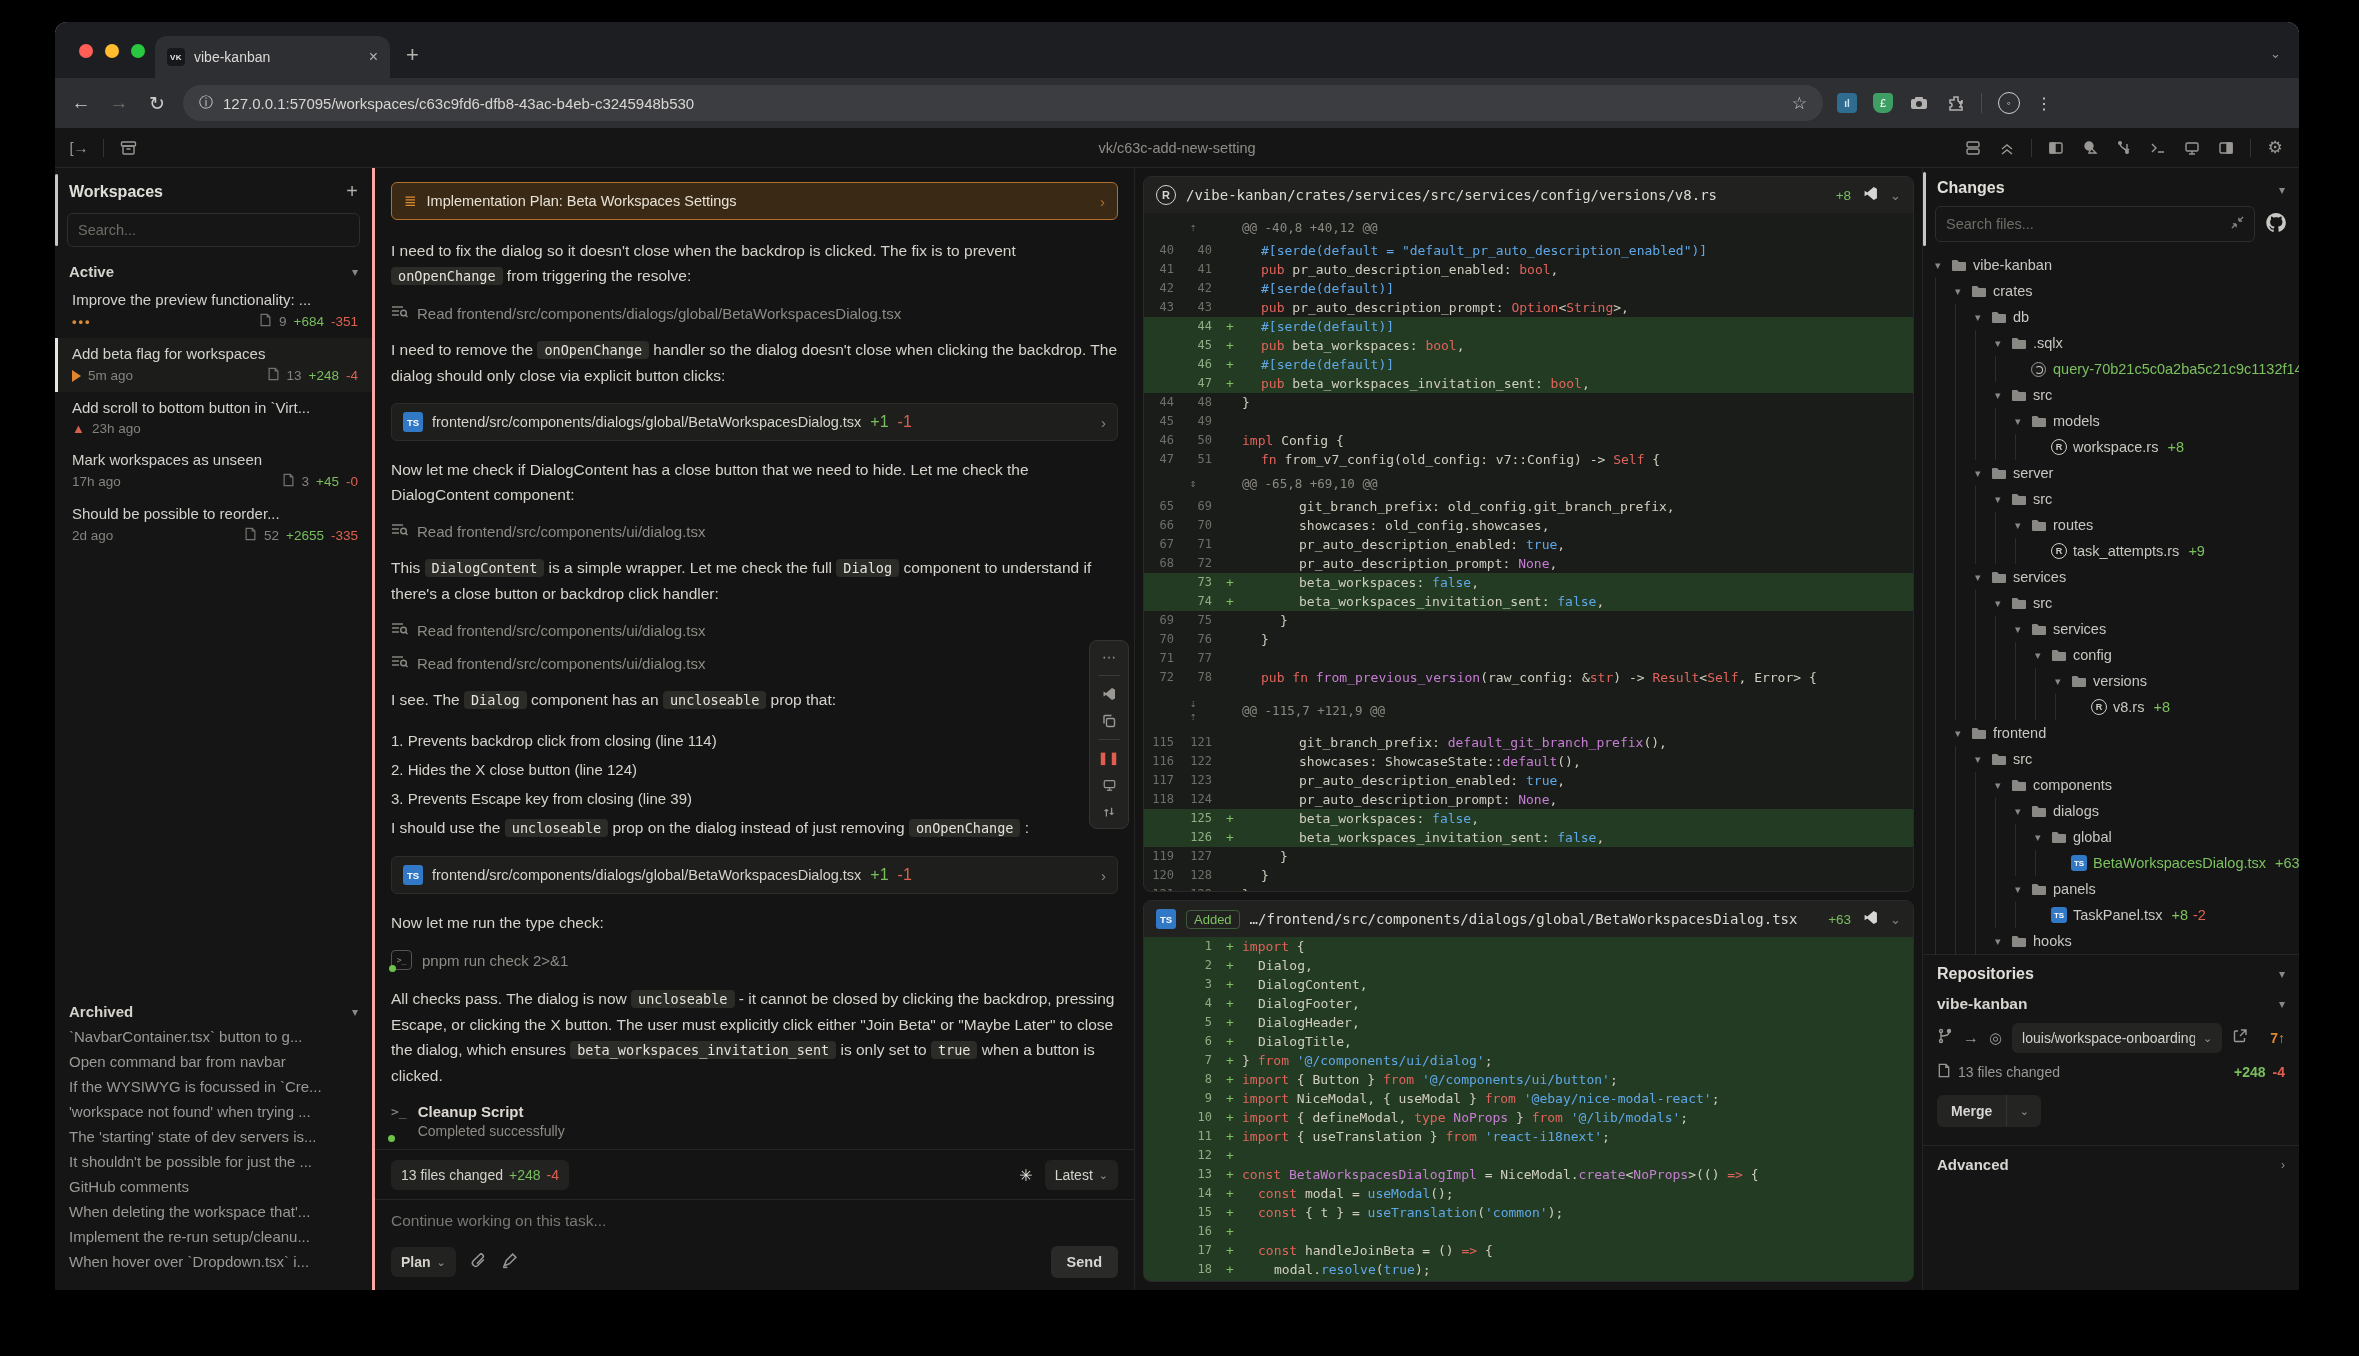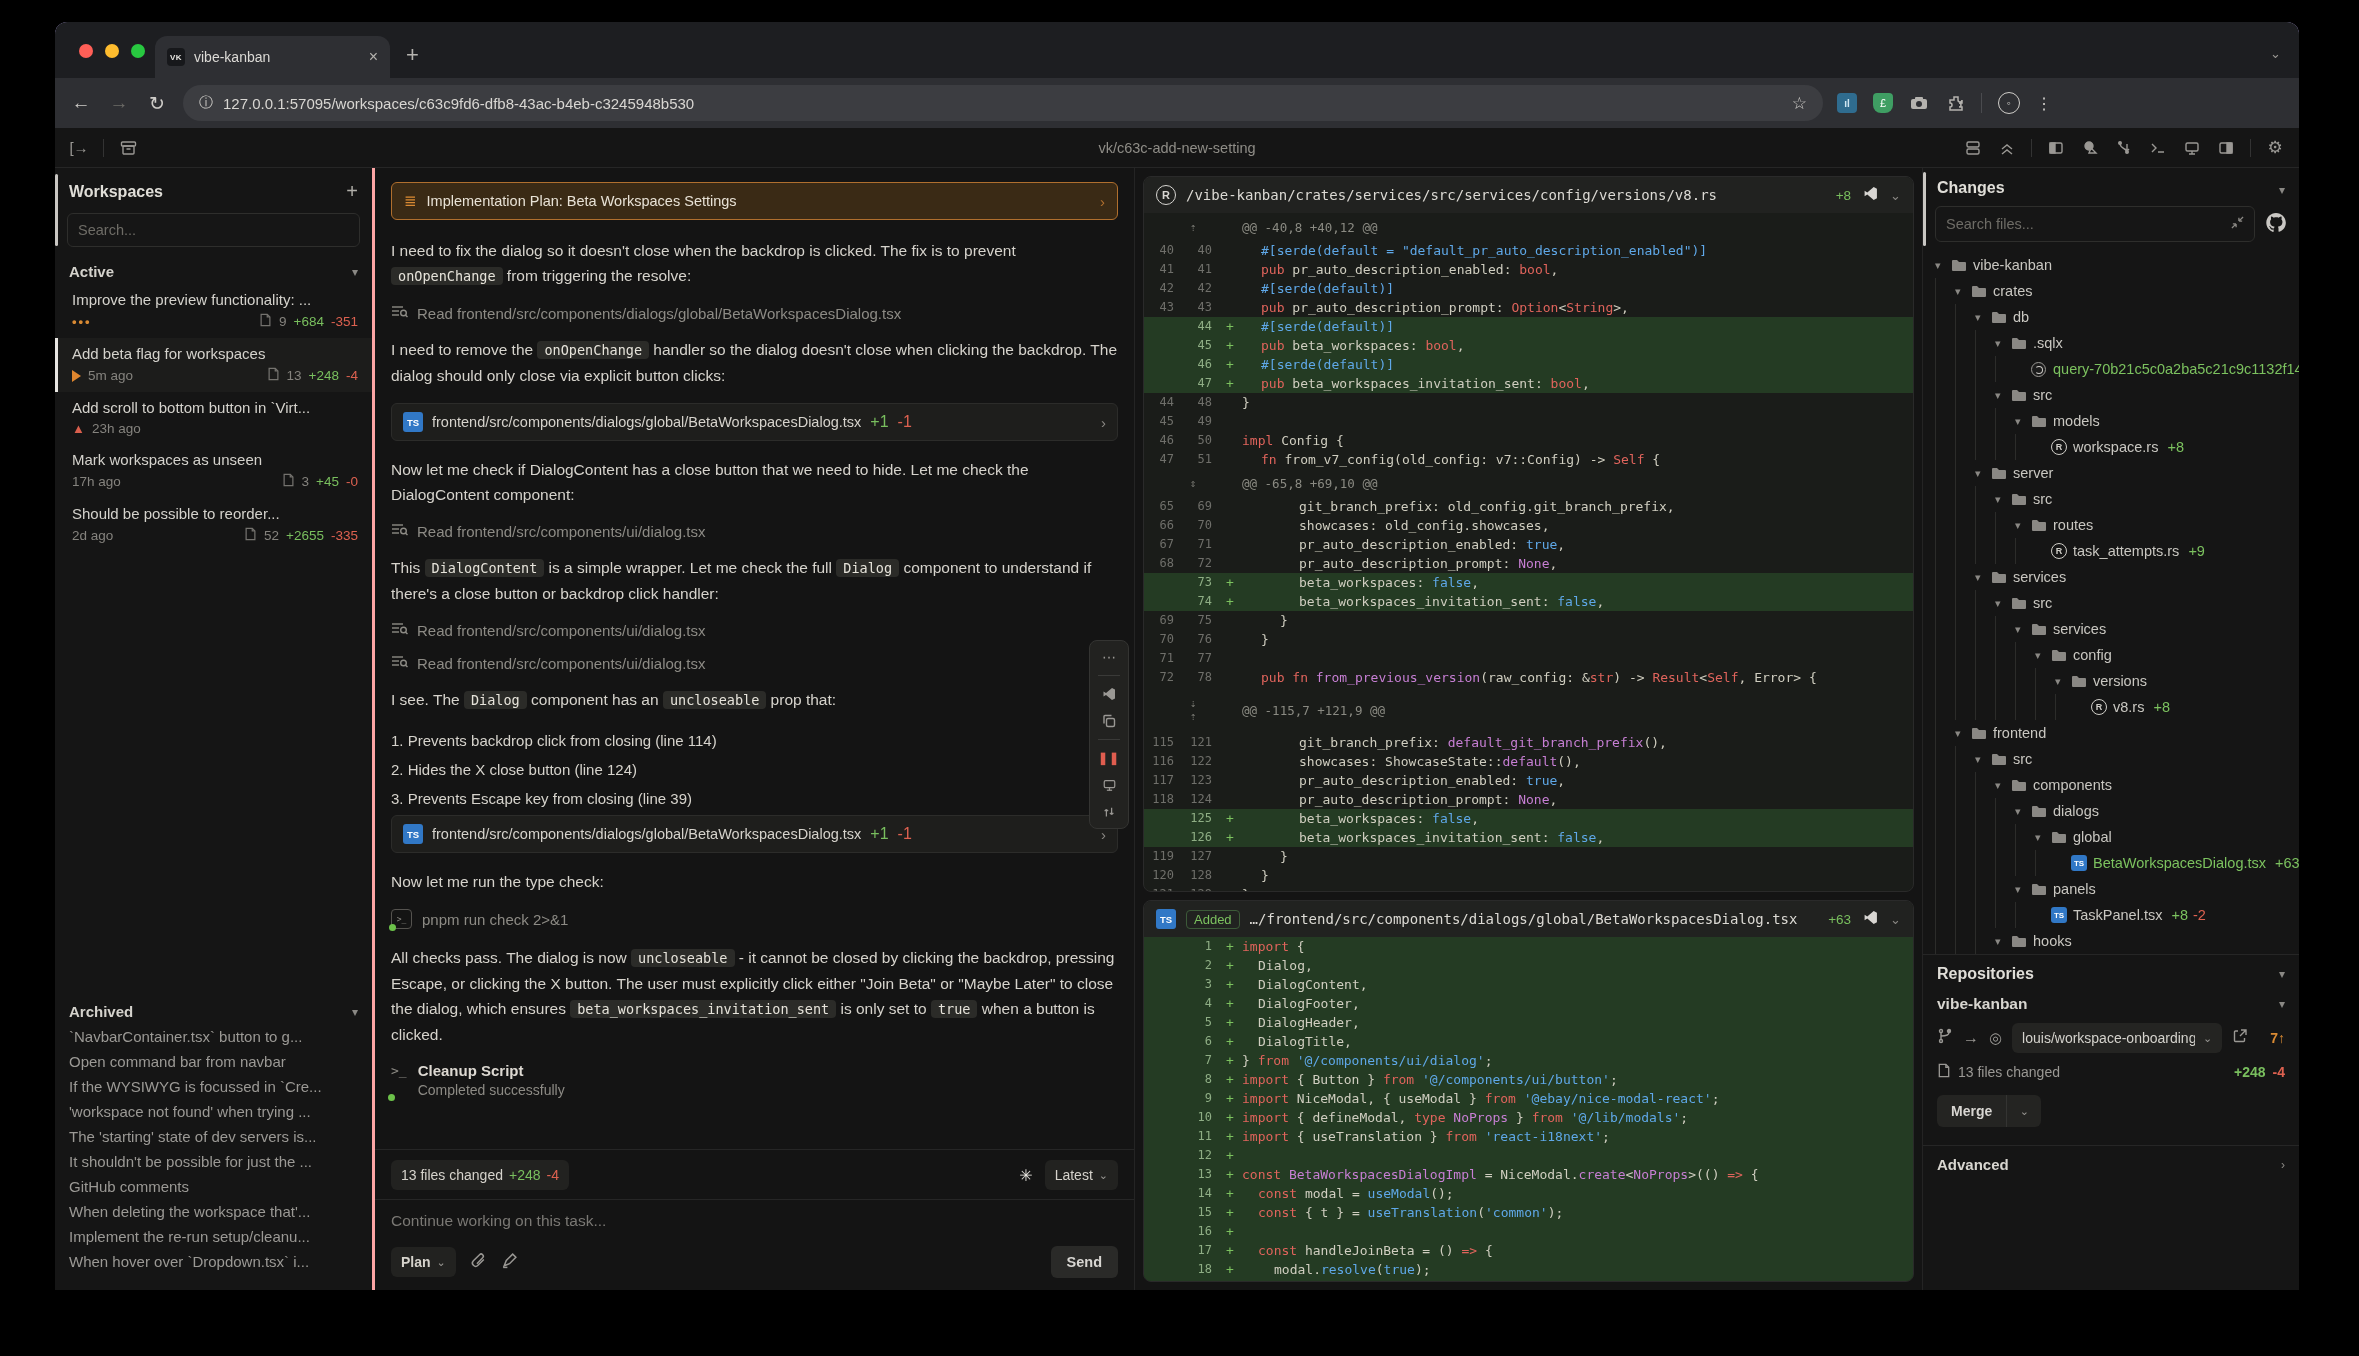--- a/index.html
+++ b/index.html
@@ -448,20 +448,21 @@
                   <line x1="1" y1="11" x2="8" y2="11"></line>
                   <circle cx="12.5" cy="9" r="2.8"></circle>
                   <line x1="14.6" y1="11.2" x2="16.5" y2="13"></line>
                 </svg></span>
               <span>Read frontend/src/components/ui/dialog.tsx</span>
             </div>
             <div class="chat-p">I see. The <span class="icode">Dialog</span> component has an <span class="icode">uncloseable</span> prop that:</div>
             <div class="chat-li">1. Prevents backdrop click from closing (line 114)</div>
             <div class="chat-li">2. Hides the X close button (line 124)</div>
             <div class="chat-li">3. Prevents Escape key from closing (line 39)</div>
+            <div class="chat-p">I should use the <span class="icode">uncloseable</span> prop on the dialog instead of just removing <span class="icode">onOpenChange</span> :</div>
             <div class="file-card">
               <div class="ts-badge">TS</div>
               <span class="file-path">frontend/src/components/dialogs/global/BetaWorkspacesDialog.tsx</span>
               <span class="g">+1</span>
               <span class="r">-1</span>
               <span class="file-chev">›</span>
             </div>
             <div class="chat-p">Now let me run the type check:</div>
             <div class="cmd-row">
               <span class="cmd-ic">&gt;_<span class="gdot"></span></span>

